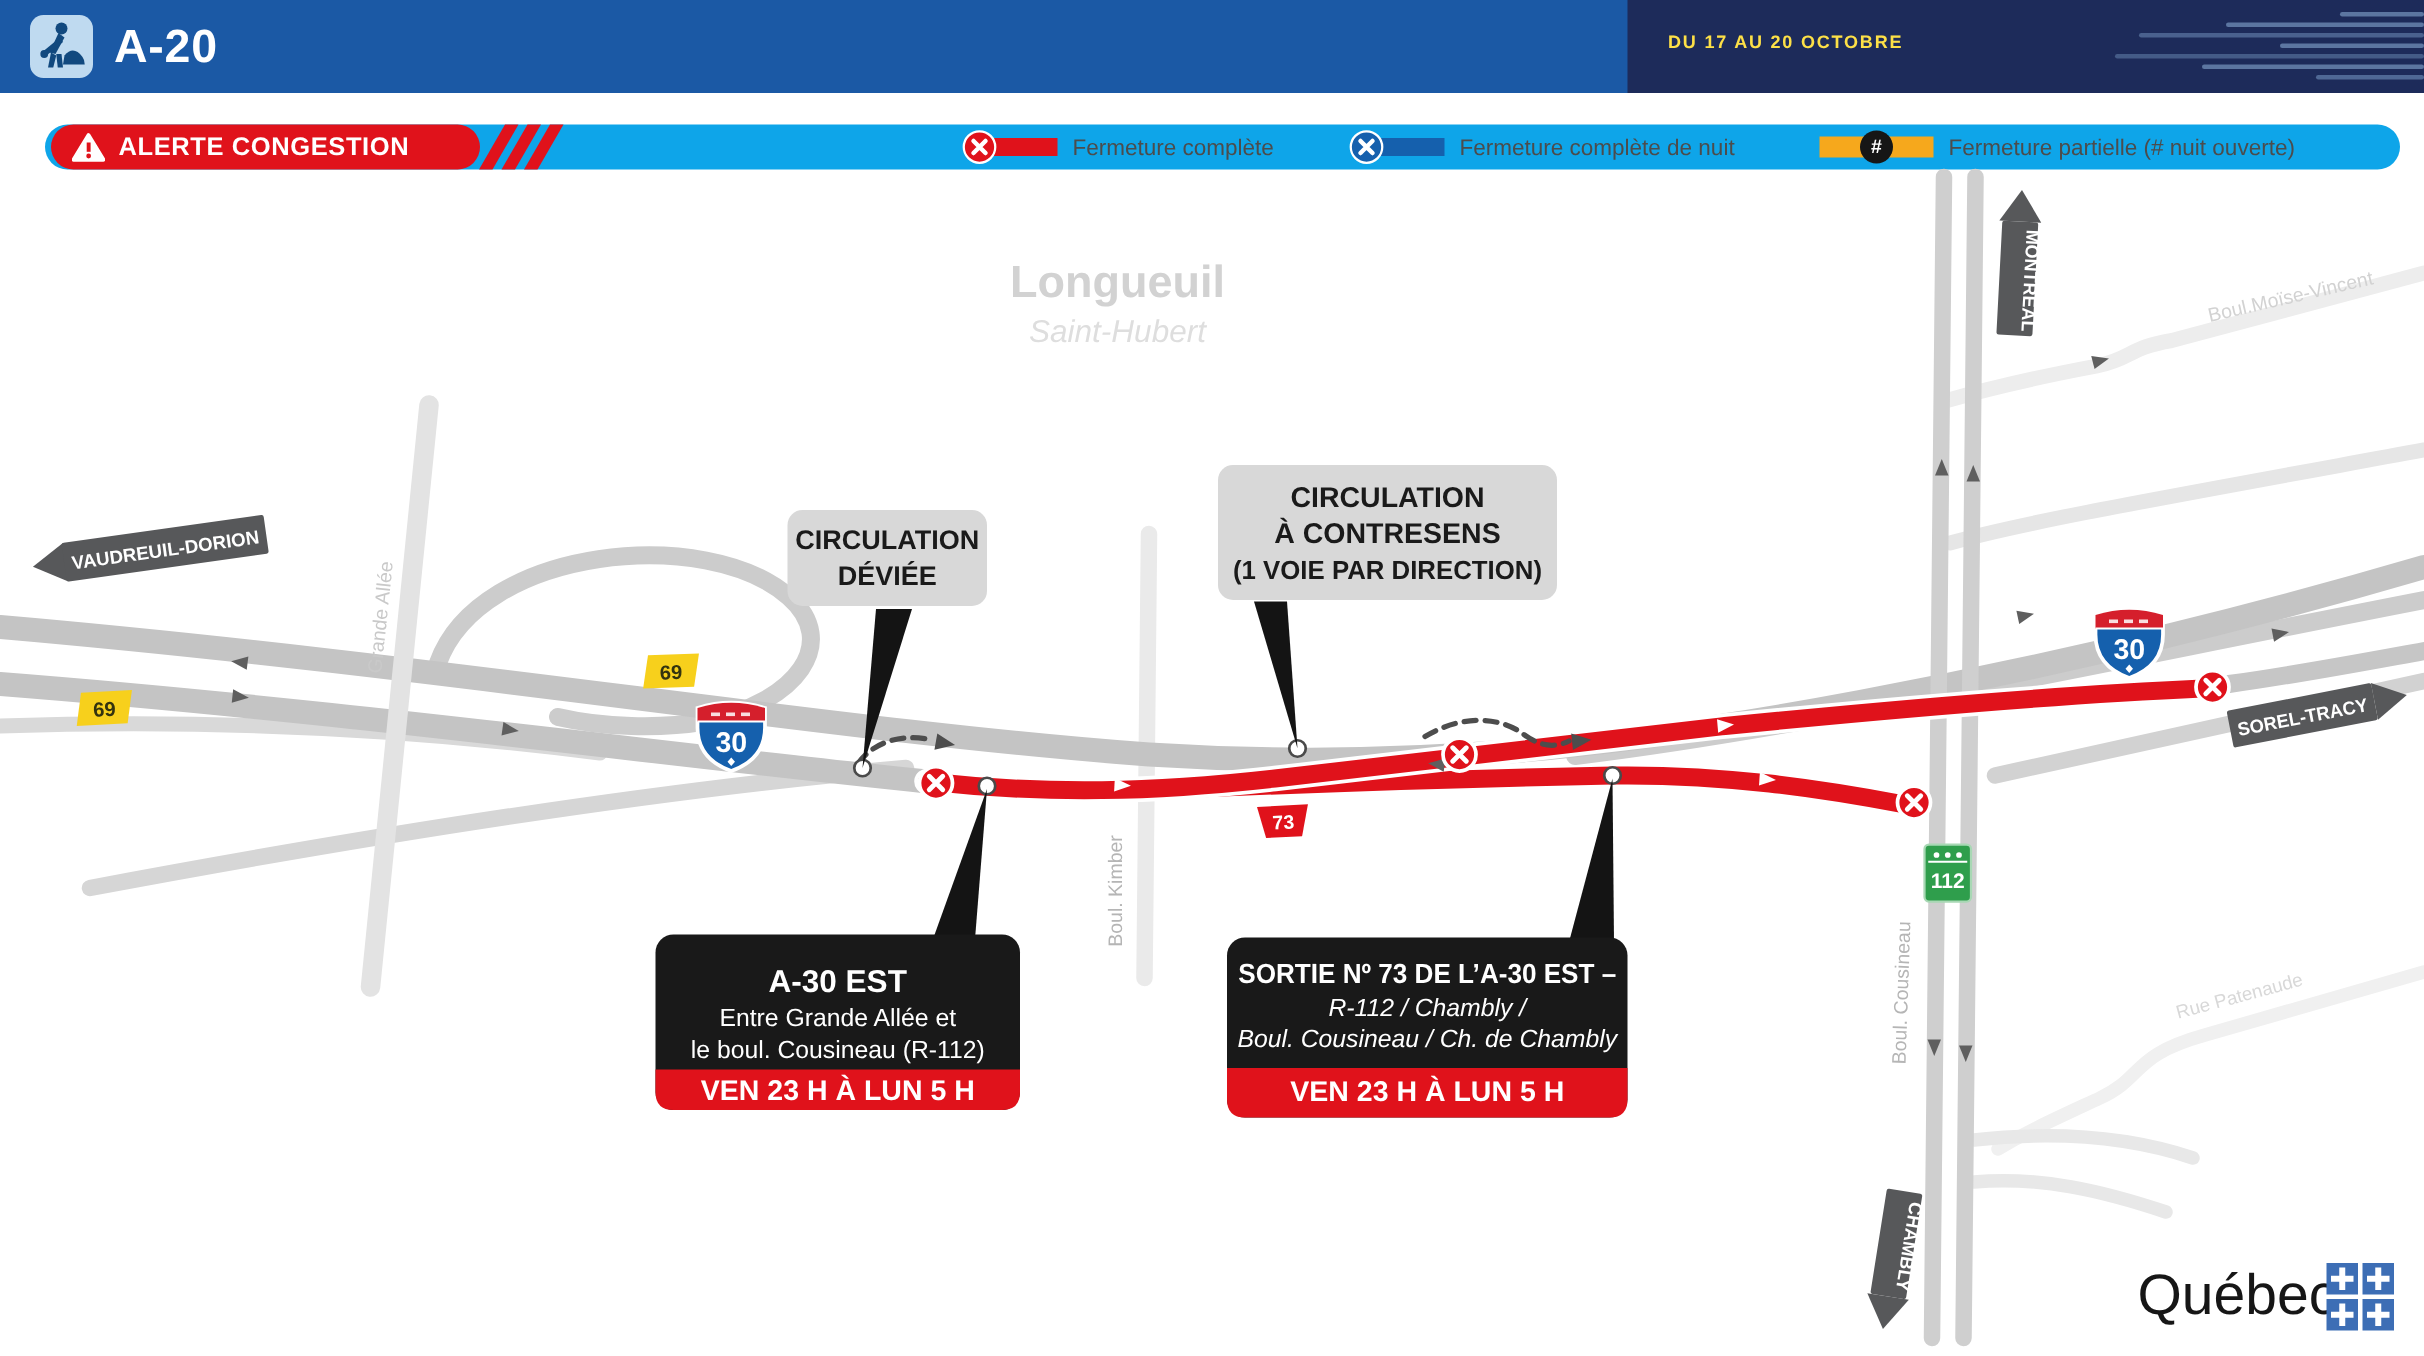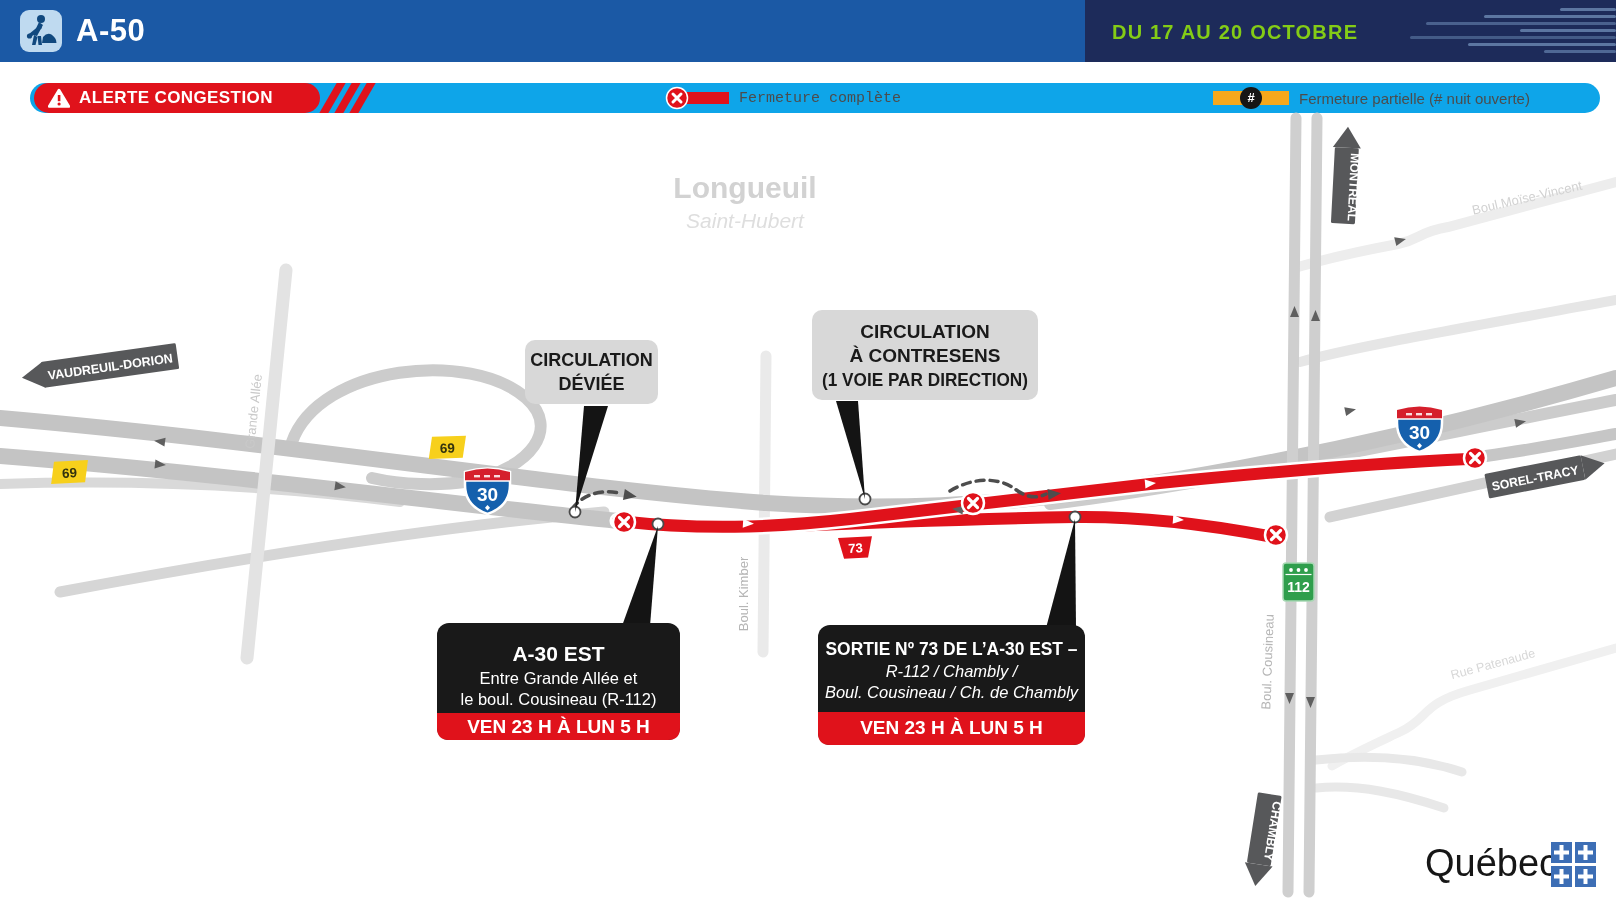--- a/index.html
+++ b/index.html
@@ -3,21 +3,21 @@
 <meta charset="utf-8">
 <style>
   html,body{margin:0;padding:0;background:#fff;}
   .app{position:relative;width:1616px;height:904px;background:#fff;overflow:hidden;
        font-family:"Liberation Sans",sans-serif;}
   
   .hdr{position:absolute;top:0;left:0;width:1616px;height:62px;background:#1b59a5;}
   .hdr-right{position:absolute;top:0;left:1085px;width:531px;height:62px;background:#1d2b5a;}
   .logo-box{position:absolute;top:10px;left:20px;width:42px;height:42px;background:#bfdaf0;border-radius:9px;}
   .hdr-title{position:absolute;top:13px;left:76px;color:#fff;font-size:31px;font-weight:bold;letter-spacing:.5px;}
-  .hdr-date{position:absolute;top:21px;left:1112px;color:#84cc16;font-size:20px;font-weight:bold;letter-spacing:1.2px;}
+  .hdr-date{position:absolute;top:21px;left:1112px;color:#fde047;font-size:12px;font-weight:bold;letter-spacing:1.2px;}
   .speedlines{position:absolute;top:8px;right:0;width:240px;height:48px;}
   .speedlines span{position:absolute;right:0;height:3px;background:#8fb4dd;opacity:.55;border-radius:2px;}
   
   .alertbar{position:absolute;top:83px;left:30px;width:1570px;height:30px;background:#0ea5e9;border-radius:15px;}
   .alert-pill{position:absolute;top:0;left:4px;width:286px;height:30px;background:#e0121b;border-radius:15px;
               display:flex;align-items:center;padding-left:14px;box-sizing:border-box;}
   .alert-pill .txt{color:#fff;font-weight:bold;font-size:17px;letter-spacing:.4px;margin-left:9px;}
   .stripe{position:absolute;top:0;width:9px;height:30px;background:#e0121b;transform:skewX(-30deg);}
   .lg-item{position:absolute;top:0;height:30px;display:flex;align-items:center;}
   .lg-item .lbl{color:#4c4c4c;font-size:15px;margin-left:10px;white-space:nowrap;}
@@ -41,21 +41,21 @@
           <circle cx="21" cy="9" r="4"></circle>
           <path d="M19,12 L13,25 L17,26 L23,15 Z"></path>
           <path d="M20,15 L9,24 L11,27 L22,18 Z"></path>
           <circle cx="9.5" cy="26" r="2.6"></circle>
           <path d="M14,25 L12,35 L15.5,35 L17.5,27 Z"></path>
           <path d="M17.5,26 L18.5,35 L22,35 L21,26 Z"></path>
           <path d="M23,27 Q29,20 35,28 Q36.5,30 36.5,33 L22,33 Z"></path>
         </g>
       </svg>
     </div>
-    <div class="hdr-title">A-50</div>
+    <div class="hdr-title">A-20</div>
     <div class="hdr-date">DU 17 AU 20 OCTOBRE</div>
     <div class="speedlines">
       <span style="top:0;width:56px;"></span>
       <span style="top:7px;width:132px;"></span>
       <span style="top:14px;width:190px;opacity:.4;"></span>
       <span style="top:21px;width:96px;"></span>
       <span style="top:28px;width:206px;opacity:.35;"></span>
       <span style="top:35px;width:148px;"></span>
       <span style="top:42px;width:72px;opacity:.45;"></span>
     </div>
@@ -67,29 +67,37 @@
         <path d="M11 2 L21 18.5 L1 18.5 Z" fill="#fff" stroke="#fff" stroke-width="2.5" stroke-linejoin="round"></path>
         <rect x="9.8" y="7" width="2.6" height="6.2" fill="#e0121b"></rect>
         <circle cx="11.1" cy="16" r="1.6" fill="#e0121b"></circle>
       </svg>
       <span class="txt">ALERTE CONGESTION</span>
     </div>
     <div class="stripe" style="left:298px;"></div>
     <div class="stripe" style="left:313px;"></div>
     <div class="stripe" style="left:328px;"></div>
 
-    <div class="lg-item" style="left:635px;font-family:Liberation Mono, monospace;">
+    <div class="lg-item" style="left:611px;">
       <svg width="24" height="24" viewBox="0 0 24 24" style="z-index:2">
         <circle cx="12" cy="12" r="10.5" fill="#e0121b" stroke="#fff" stroke-width="1.5"></circle>
         <path d="M8,8 L16,16 M16,8 L8,16" stroke="#fff" stroke-width="3" stroke-linecap="round"></path>
       </svg>
       <span class="lg-bar" style="background:#e0121b;"></span>
       <span class="lbl">Fermeture complète</span>
     </div>
 
+    <div class="lg-item" style="left:869px;">
+      <svg width="24" height="24" viewBox="0 0 24 24" style="z-index:2">
+        <circle cx="12" cy="12" r="10.5" fill="#1560ad" stroke="#fff" stroke-width="1.5"></circle>
+        <path d="M8,8 L16,16 M16,8 L8,16" stroke="#fff" stroke-width="3" stroke-linecap="round"></path>
+      </svg>
+      <span class="lg-bar" style="background:#1560ad;"></span>
+      <span class="lbl">Fermeture complète de nuit</span>
+    </div>
 
     <div class="lg-item" style="left:1183px;">
       <span class="pbar">
         <span class="pnum">#</span>
       </span>
       <span class="lbl">Fermeture partielle (# nuit ouverte)</span>
     </div>
   </div>
 
   <svg class="map" width="1616" height="792" viewBox="0 0 1616 792">

